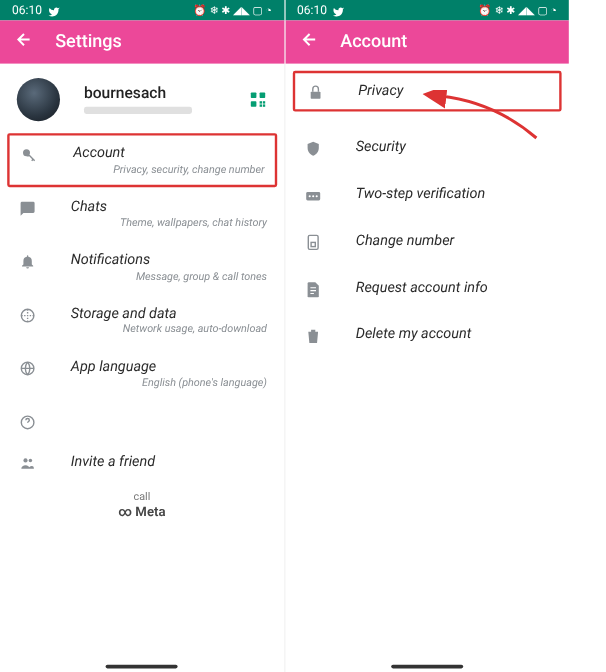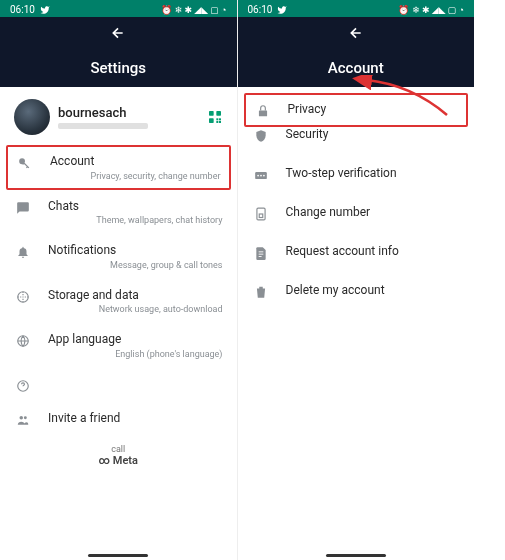--- a/index.html
+++ b/index.html
@@ -3,31 +3,31 @@
 <meta charset="utf-8">
 <style>
   * { margin: 0; padding: 0; box-sizing: border-box; }
   body { font-family: -apple-system, Roboto, Arial, sans-serif; background: #fff; width: 505px; height: 560px; overflow: hidden; }
   .container { display: flex; width: 474px; height: 560px; }
   .phone { flex: 1; position: relative; background: #fff; border-right: 1px solid #eee; display: flex; flex-direction: column; }
   .phone:last-child { border-right: none; }
   .statusbar { background: #008069; color: #fff; font-size: 10px; padding: 4px 10px 2px; display: flex; justify-content: space-between; align-items: center; }
   .status-left { display: flex; align-items: center; gap: 5px; }
   .status-right { display: flex; align-items: center; gap: 3px; font-size: 9px; }
-  .header { background: #0f172a; color: #fff; display: flex; align-items: center; padding: 8px 12px 10px; gap: 18px; flex-direction: column; }
+  .header { background: #ec4899; color: #fff; display: flex; align-items: flex-start; padding: 8px 12px 10px; gap: 18px; }
   .header-title { font-size: 15px; font-weight: 500; }
   .content { flex: 1; overflow: hidden; }
-  .profile { display: flex; align-items: center; padding: 12px 14px 10px; gap: 8px; }
+  .profile { display: flex; align-items: center; padding: 12px 14px 10px; gap: 20px; }
   .avatar { width: 36px; height: 36px; border-radius: 50%; background: radial-gradient(circle at 40% 35%, #5a6a7a 0%, #2a3540 60%, #14181e 100%); }
   .profile-info { flex: 1; }
   .profile-name { font-size: 13px; color: #222; font-weight: 500; }
   .profile-status { width: 90px; height: 6px; background: #e0e0e0; border-radius: 2px; margin-top: 3px; }
   .qr { color: #059e73; }
   .list { padding: 0 0 0 0; }
-  .item { display: flex; align-items: flex-start; padding: 9px 14px; gap: 16px; }
+  .item { display: flex; align-items: flex-start; padding: 9px 14px; gap: 27px; font-style: italic; }
   .item.acct-only { align-items: center; }
   .item-icon { width: 18px; display: flex; justify-content: center; color: #8a8f94; flex-shrink: 0; padding-top: 2px; }
   .item-body { flex: 1; }
   .item-title { font-size: 12px; color: #2a2a2a; line-height: 1.3; }
   .item-sub { font-size: 9px; color: #8a8f94; margin-top: 1px; text-align: right; }
   .highlight { border: 2px solid #d33; border-radius: 2px; margin: 0 6px; padding: 7px 8px; }
   .highlight .item { padding: 0; }
   .footer { text-align: center; padding: 8px 0; font-size: 9px; color: #777; }
   .meta-brand { font-weight: 600; color: #444; font-size: 11px; }
   .arrow { position: absolute; top: 75px; right: 22px; pointer-events: none; }
@@ -206,21 +206,21 @@
                   <rect x="5" y="11" width="14" height="10" rx="1"></rect>
                   <path d="M8 11V7a4 4 0 018 0v4" fill="none" stroke="#8a8f94" stroke-width="2"></path>
                 </svg>
             </div>
             <div class="item-body">
               <div class="item-title">Privacy</div>
             </div>
           </div>
         </div>
 
-        <div class="item acct-only" style="padding-top:0;justify-content:center;">
+        <div class="item acct-only" style="padding-top:22px;justify-content:center;">
           <div class="item-icon">
             <svg width="14" height="14" viewBox="0 0 24 24" fill="#8a8f94">
                 <path d="M12 2l8 3v6c0 5-3.5 9.5-8 11-4.5-1.5-8-6-8-11V5z"></path>
               </svg>
           </div>
           <div class="item-body">
               <div class="item-title">Security</div>
             </div>
         </div>
 

